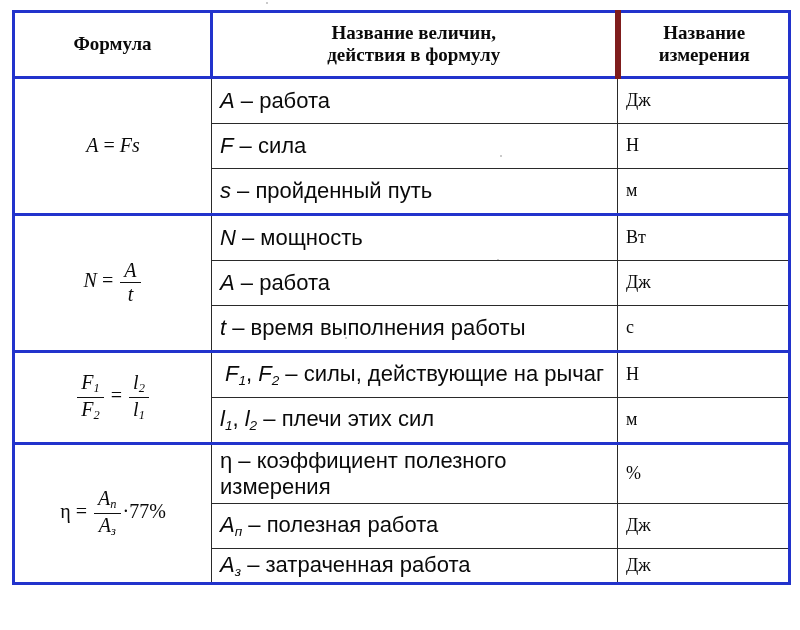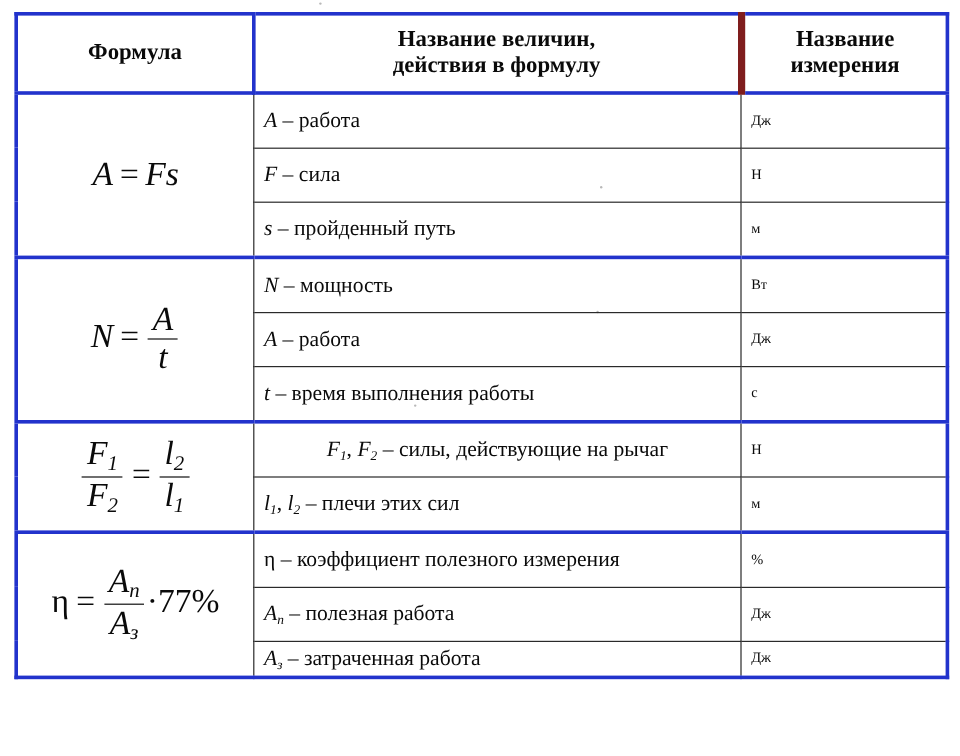--- a/index.html
+++ b/index.html
@@ -53,36 +53,36 @@
   }
   tr.head-row td.hdr-formula { border-right: 3px solid #2233cc; }
   tr.head-row td.hdr-name { border-right: 6px solid #7f1d1d; }
 
   
   tr.group-start > td { border-top: 3px solid #2233cc; }
 
   td.formula-cell {
     text-align: center;
     border-right: 3px solid #2233cc;
-    font-size: 28px;
+    font-size: 20px;
     font-family: "Liberation Serif", serif;
     font-style: italic;
     padding: 4px 6px;
   }
   td.name-cell {
-    font-size: 18px;
-    font-family: Liberation Serif, serif;
+    font-size: 22px;
+    font-family: Liberation Sans, sans-serif;
     padding-left: 10px;
     height: 38px;
   }
   td.name-cell.center {
     text-align: center;
   }
   td.unit-cell {
-    font-size: 12px;
+    font-size: 18px;
     font-family: "Liberation Serif", serif;
     padding-left: 12px;
   }
   .ital { font-style: italic; }
   .sub {
     font-size: 0.62em;
     vertical-align: -0.28em;
     font-style: italic;
   }
   

